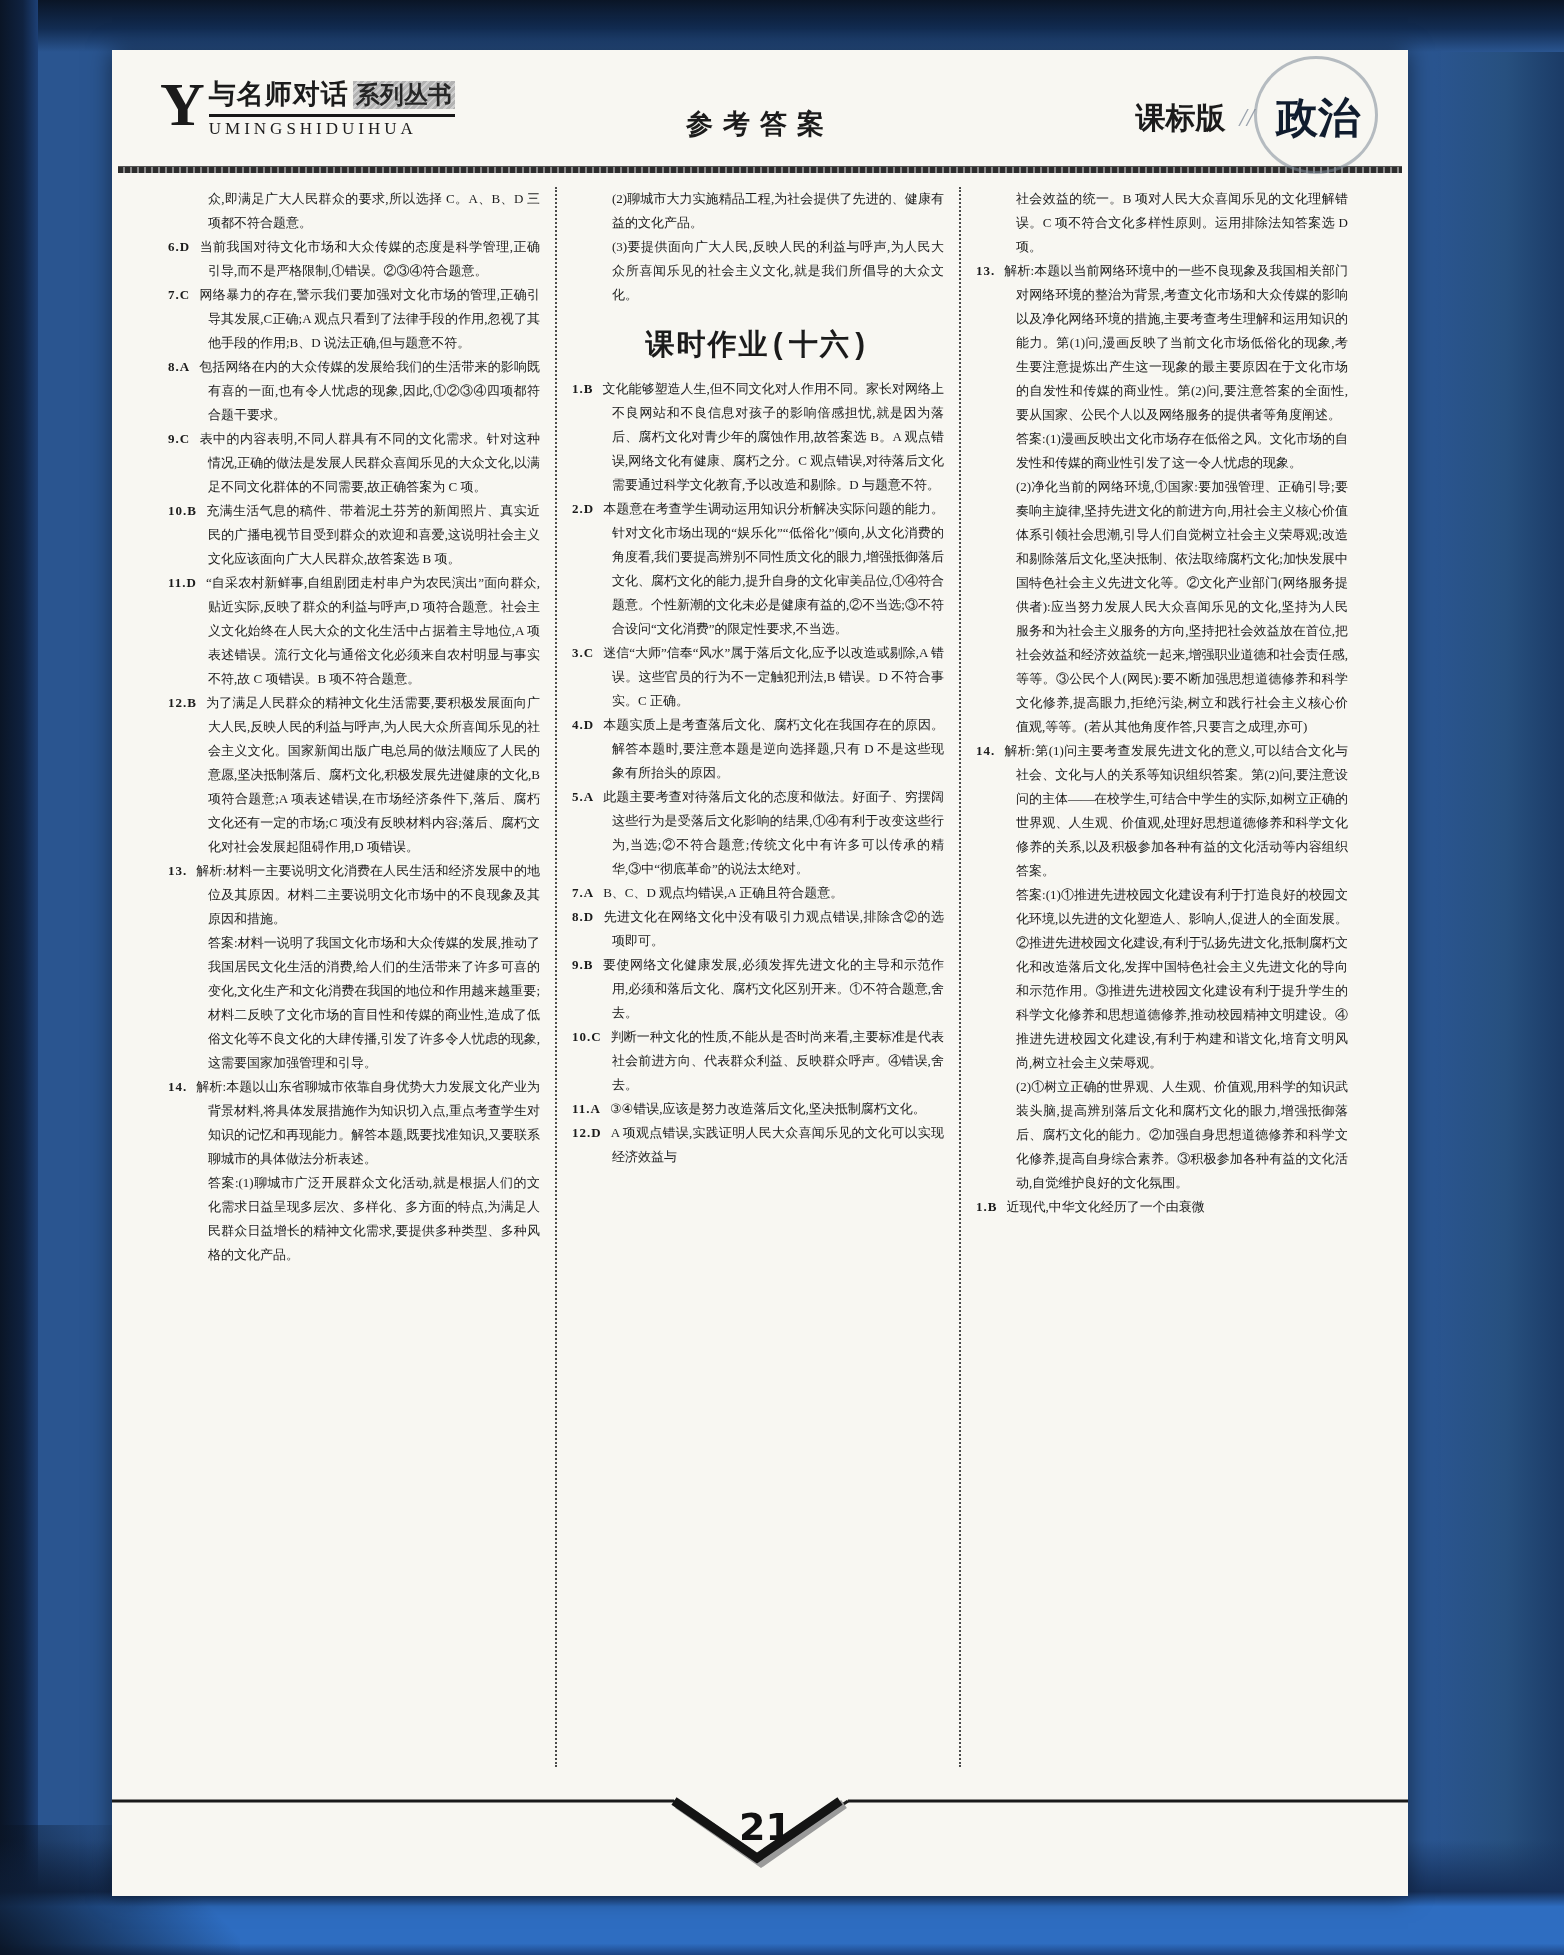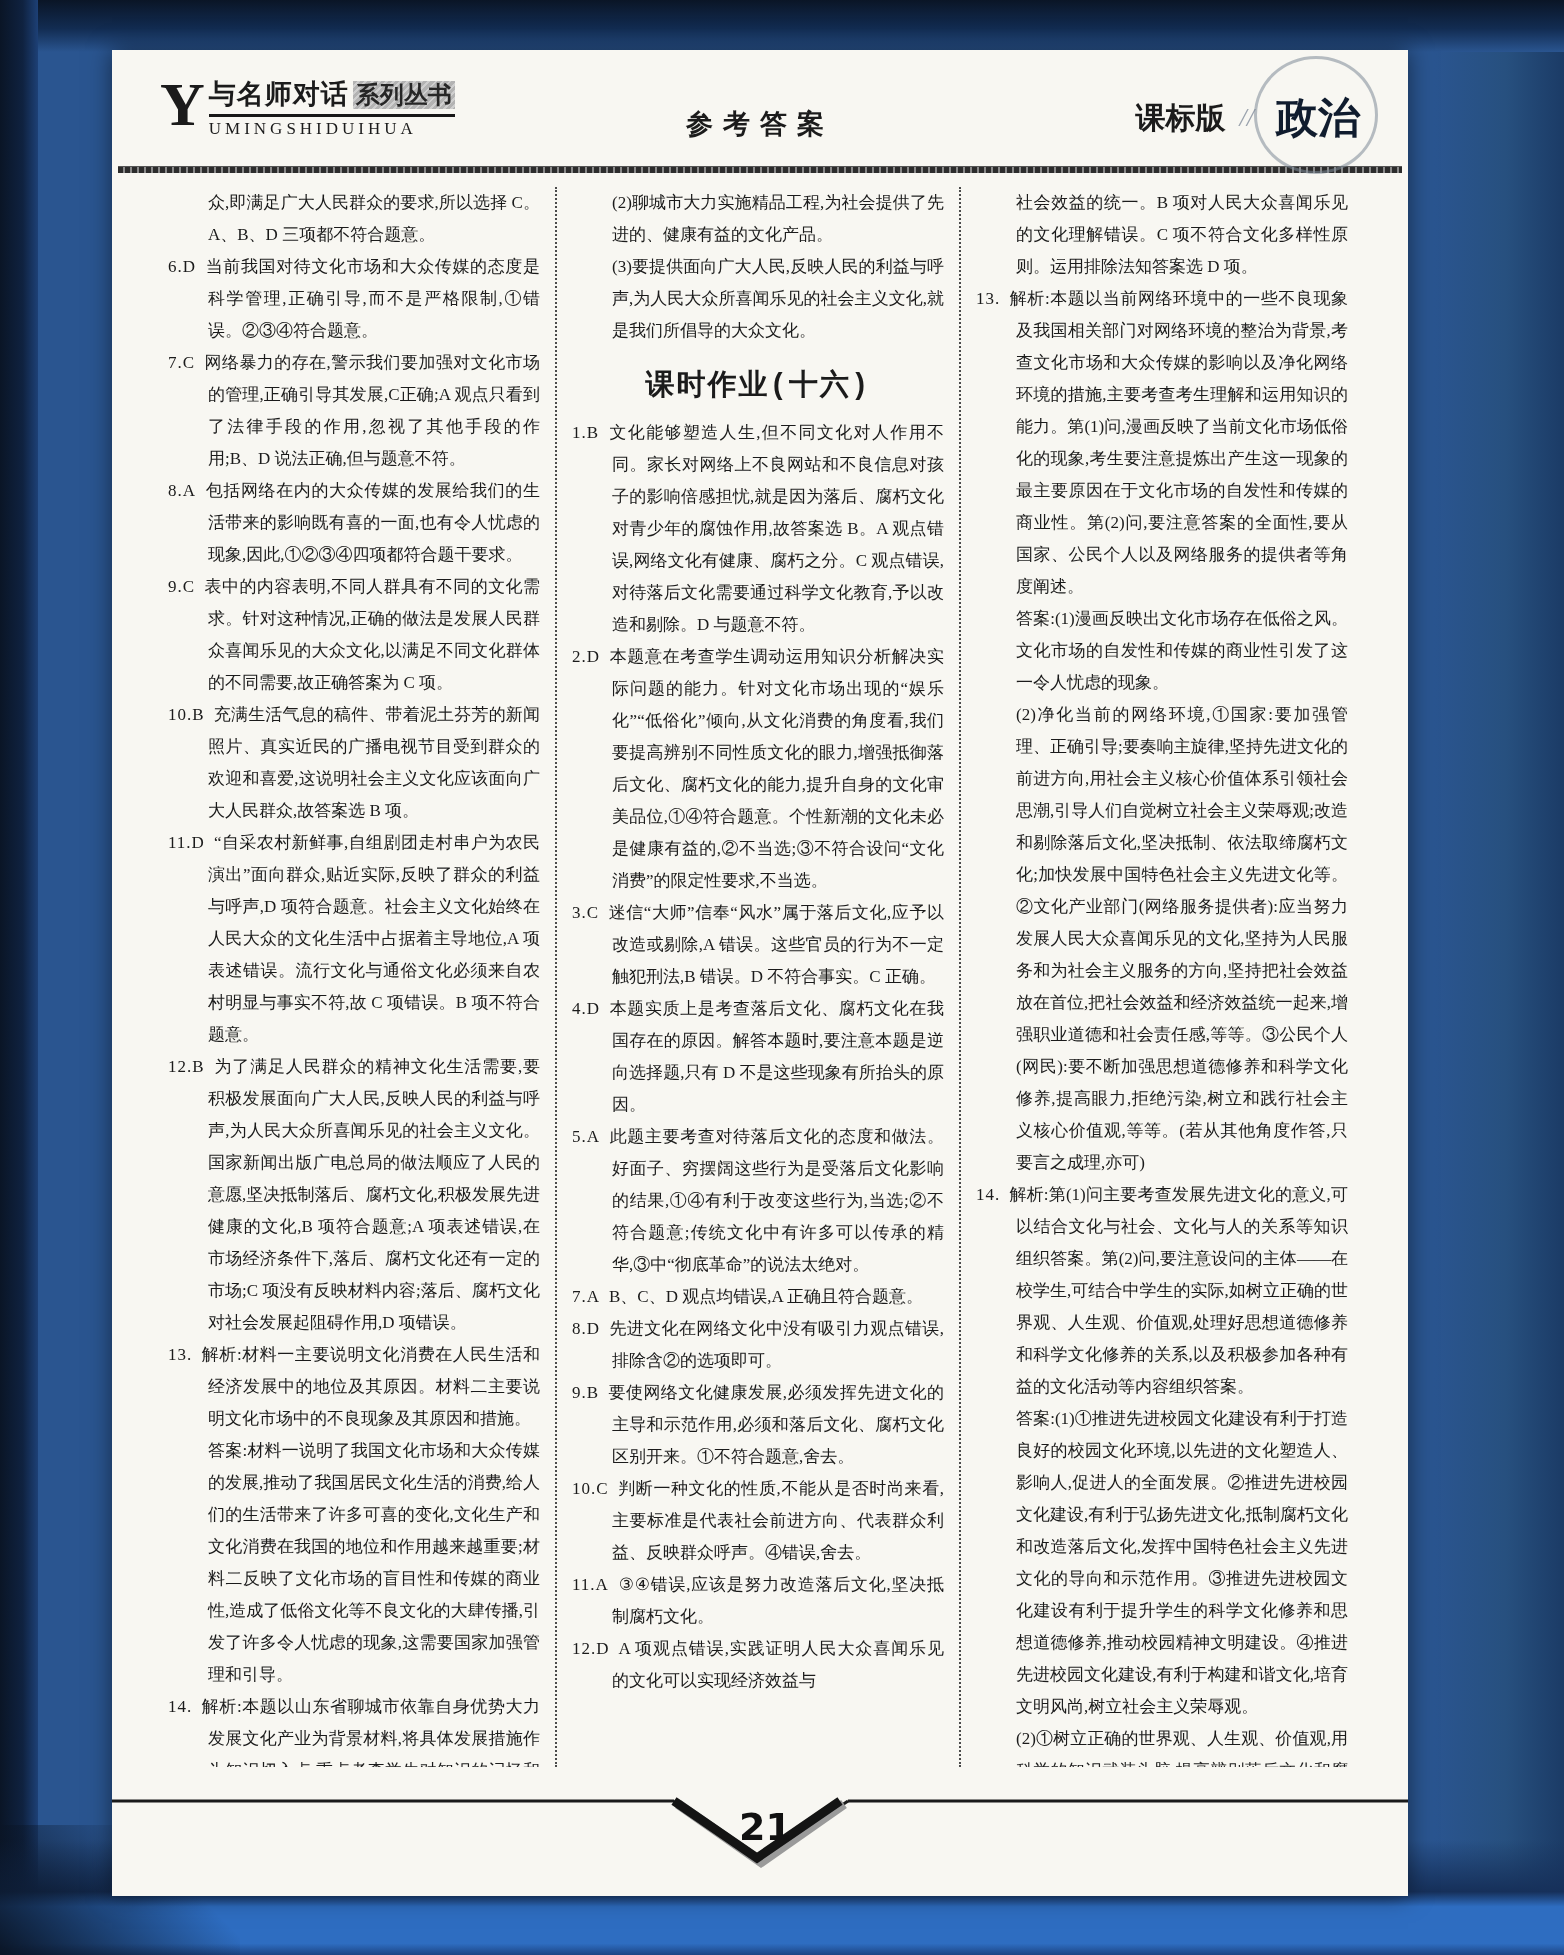--- a/index.html
+++ b/index.html
@@ -51,24 +51,24 @@
   .subject-circle{position:absolute;left:-14px;top:-34px;width:118px;height:112px;
     border:3px solid rgba(125,138,152,.55);border-radius:50%;pointer-events:none;}
   .hdr-rule{height:6px;margin:0 6px;
     background:repeating-linear-gradient(90deg,#2c2c2c 0 5px,#8a8a8a 5px 7px);
     border-top:1px solid #555;}
 
   
   .columns{display:flex;padding:14px 44px 0 56px;height:1580px;overflow:hidden;}
   .col{width:372px;flex:0 0 372px;}
   .col + .col{border-left:2px dotted #4a4a4a;margin-left:15px;padding-left:15px;}
-  .block{padding-left:40px;font-size:17px;line-height:32px;}
+  .block{padding-left:40px;font-size:13px;line-height:24px;}
   .para{text-align:justify;}
   .para.first{text-indent:-40px;}
-  .label{margin-right:9px;letter-spacing:1px;}
+  .label{margin-right:9px;letter-spacing:1px;font-weight:bold;}
   .section-heading{
     text-align:center;font-size:29px;font-weight:bold;
     font-family:Liberation Mono, monospace;letter-spacing:2px;
     margin:18px 0 12px;}
 
   
   .ftr{position:absolute;left:0;top:1742px;width:1163px;height:96px;}
   .ftr svg{display:block;}
   .pgnum{font-family:"DejaVu Sans",sans-serif;font-weight:bold;font-size:38px;fill:#111;}
 </style>

